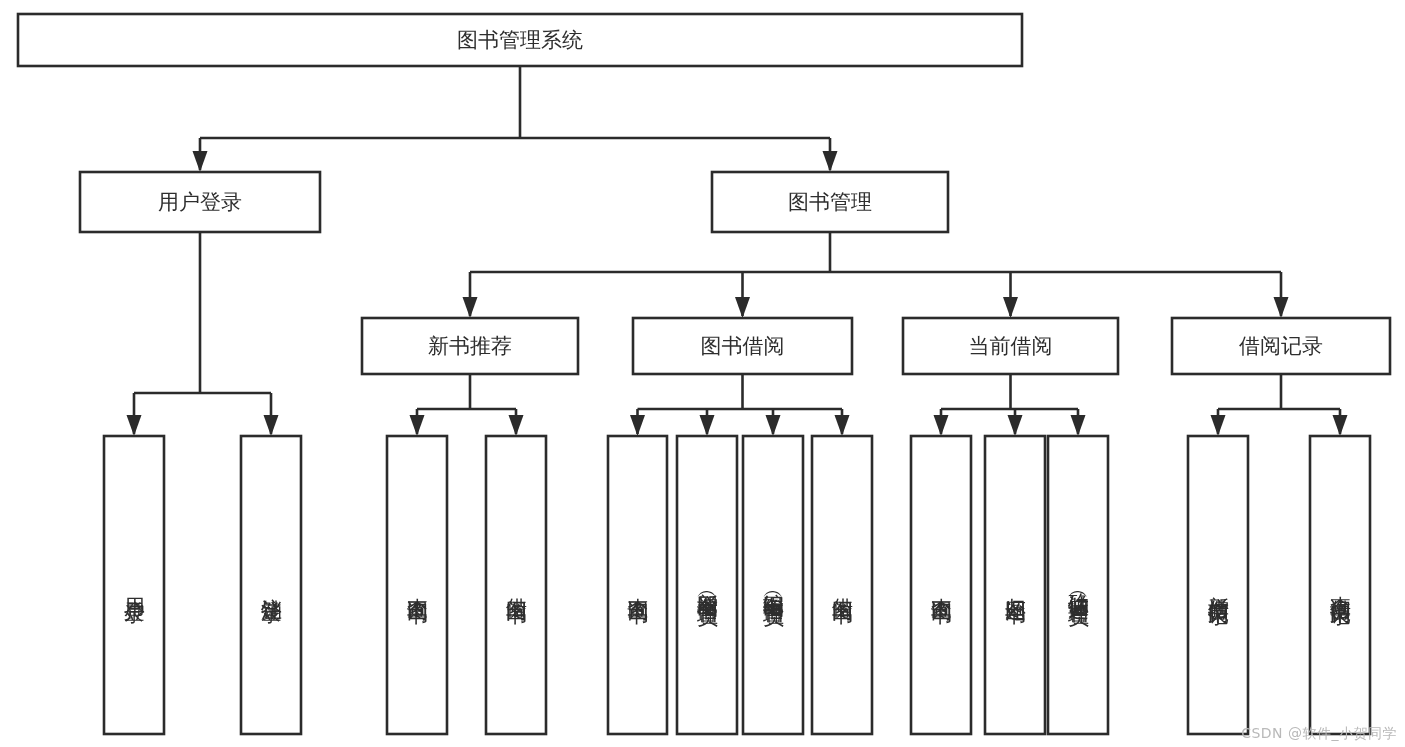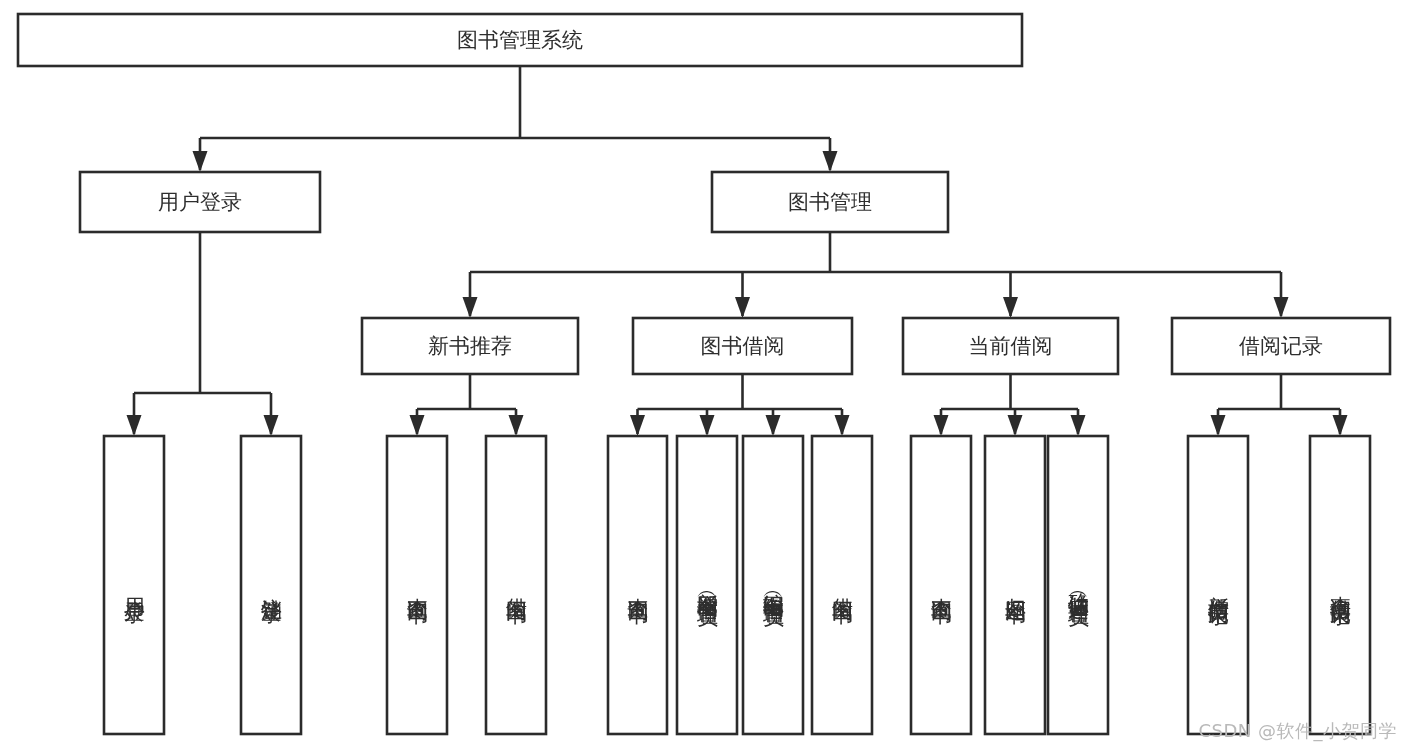--- a/index.html
+++ b/index.html
@@ -65,21 +65,21 @@
     line-height: 1.18;
     letter-spacing: 2px;
     color: #2e2e2e;
     white-space: nowrap;
   }
   .watermark {
     position: absolute;
     right: 8px;
     bottom: 4px;
     font-family: "DejaVu Sans", "Liberation Sans", sans-serif;
-    font-size: 18px;
+    font-size: 14px;
     color: #b9b9b9;
     letter-spacing: 0.5px;
     white-space: nowrap;
   }
 </style>
 </head>
 <body>
 
 <div id="diagram-root">
 

